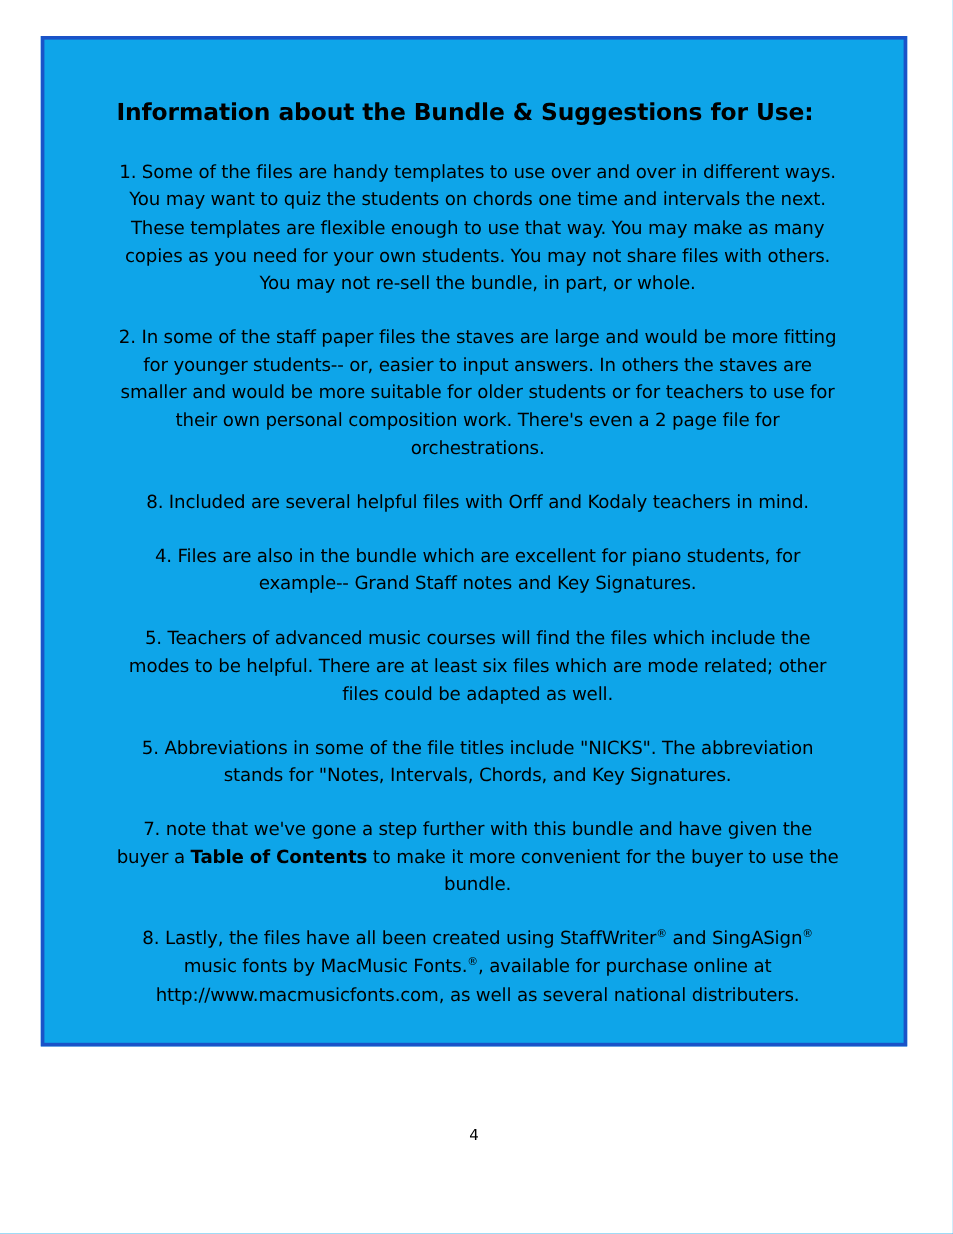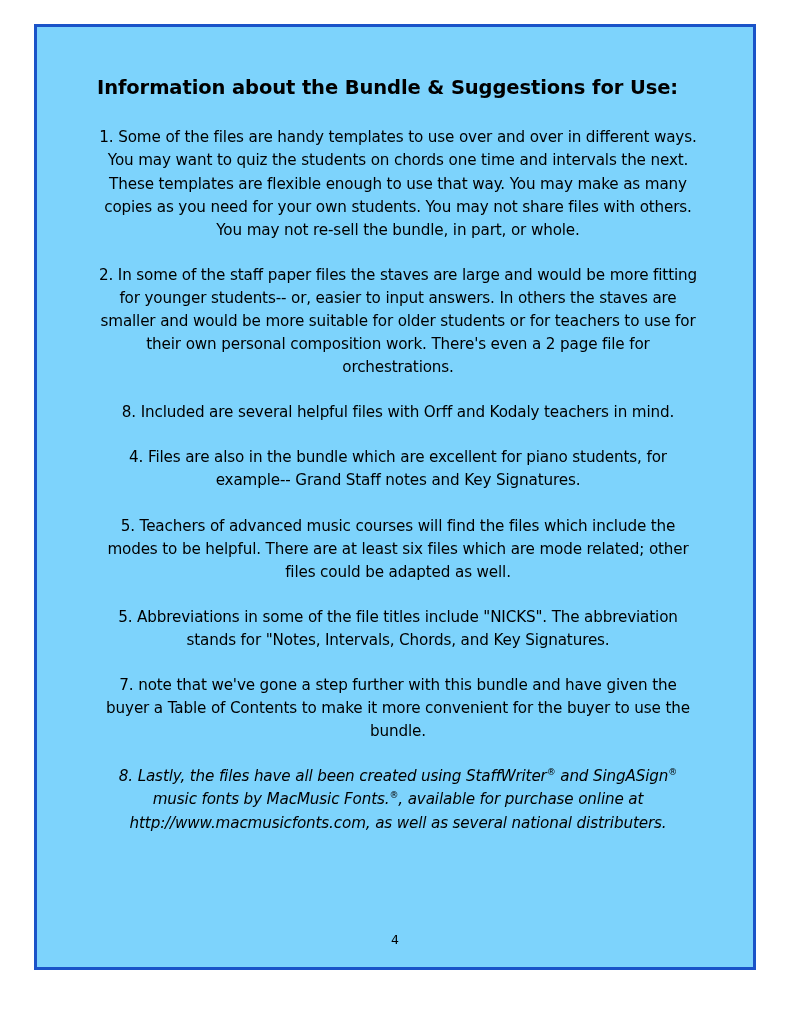--- a/index.html
+++ b/index.html
@@ -9,25 +9,25 @@
   body {
     width: 794px;
     height: 1028px;
     background: #ffffff;
     font-family: "DejaVu Sans", sans-serif;
     overflow: hidden;
   }
   .page {
     position: absolute;
     left: 34px;
-    top: 24px;
+    top: 30px;
     width: 722px;
-    height: 946px;
+    height: 842px;
     border: 3px solid #1a53c8;
-    background: #7dd3fc;
+    background: #0ea5e9;
     box-sizing: border-box;
   }
   .content {
     position: absolute;
     left: 60px;
     top: 48px;
     width: 602px;
   }
   .doc-title {
     font-size: 19.5px;
@@ -40,24 +40,23 @@
   .para {
     font-size: 15.2px;
     line-height: 1.52;
     color: #000000;
     margin: 0 0 22px 0;
     letter-spacing: -0.15px;
     text-align: center;
   }
   .para:last-of-type {
     margin-bottom: 8px;
-    font-style: italic;
   }
   .bold {
-    font-weight: 400;
+    font-weight: 700;
   }
   .sup {
     font-size: 9px;
     vertical-align: super;
     line-height: 0;
   }
   .page-number {
     position: absolute;
     left: 0;
     right: 0;

